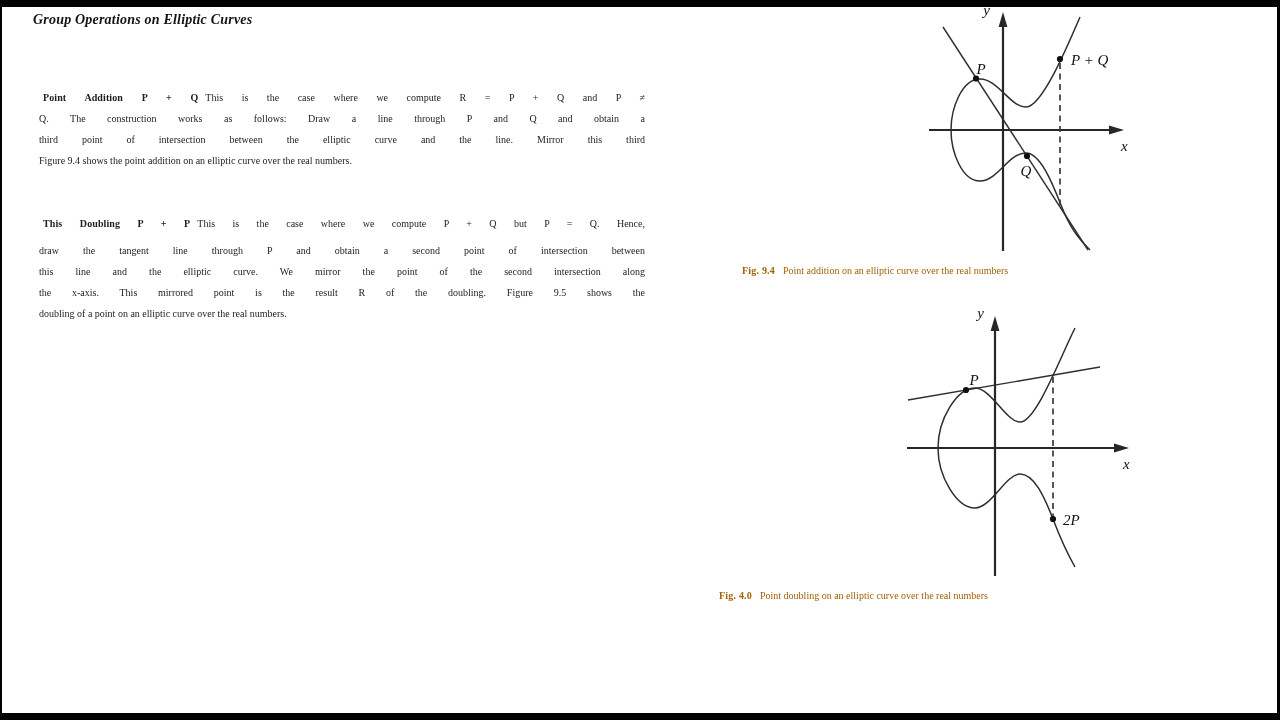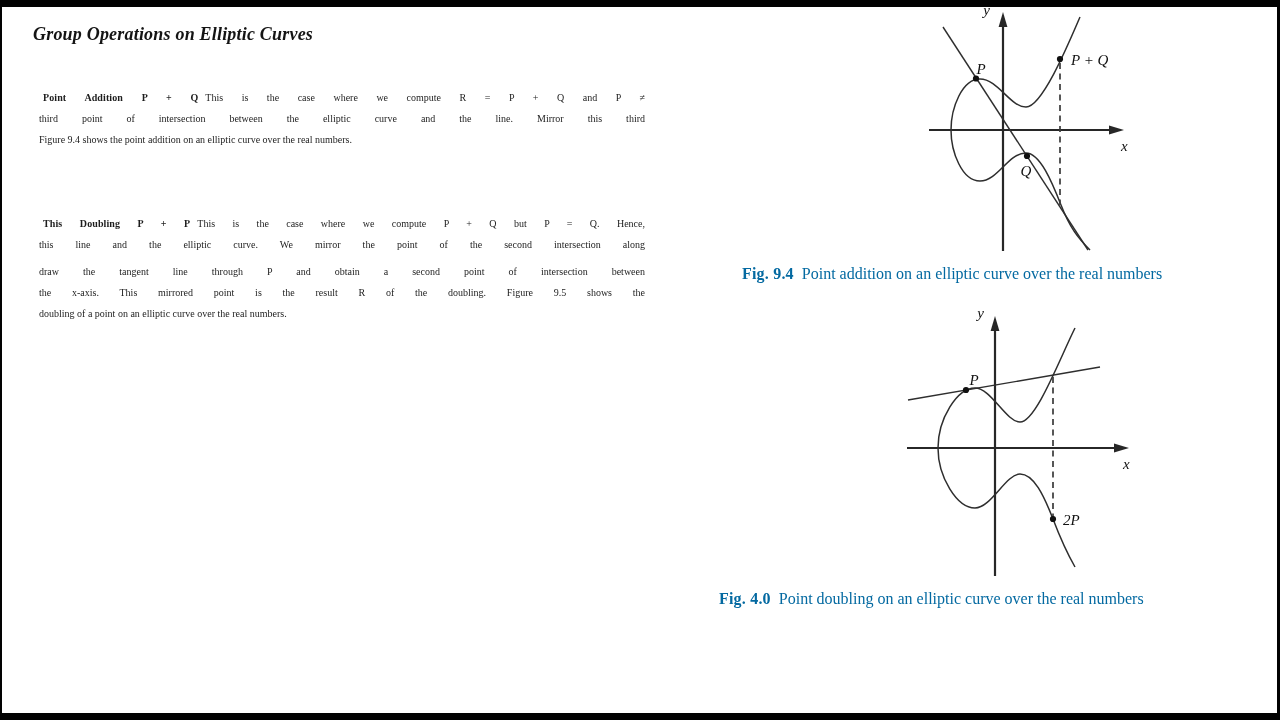--- a/index.html
+++ b/index.html
@@ -8,22 +8,22 @@
     background:#ffffff;
     font-family:"Liberation Serif", serif;
   }
   .letterbox{position:absolute;background:#020202;}
   .bar-top{left:0;top:0;width:1280px;height:7px;}
   .bar-bottom{left:0;top:713px;width:1280px;height:7px;}
   .edge-left{left:0;top:0;width:2px;height:720px;}
   .edge-right{left:1277px;top:0;width:3px;height:720px;}
 
   .page-title{
-    position:absolute;left:33px;top:24px;
-    font-size:18px;font-weight:bold;font-style:italic;
+    position:absolute;left:33px;top:12px;
+    font-size:14px;font-weight:bold;font-style:italic;
     color:#141414;letter-spacing:0.2px;white-space:nowrap;
   }
 
   .textcol{
     position:absolute;left:33px;width:606px;
     font-size:10px;line-height:21px;color:#1d1d1d;margin-left:6px;
   }
   .para1{top:87px;}
   .para2{top:213px;}
   .jline{text-align:justify;text-align-last:justify;}
@@ -41,46 +41,47 @@
   .chord{stroke:#2e2e2e;stroke-width:1.4;fill:none;}
   .dash{stroke:#3a3a3a;stroke-width:1.7;fill:none;stroke-dasharray:6 4.5;}
   .dot{fill:#101010;stroke:none;}
   .arrow{fill:#272727;stroke:none;}
   .flabel{
     font-family:"Liberation Serif", serif;font-style:italic;
     font-size:15px;fill:#111111;
   }
 
   .caption{
-    position:absolute;font-size:16px;color:#0369a1;white-space:nowrap;
+    position:absolute;font-size:10px;color:#a16207;white-space:nowrap;
   }
   .caption b{margin-right:8px;letter-spacing:0.2px;}
   .cap1{left:742px;top:265px;}
   .cap2{left:719px;top:590px;}
 </style>
 </head>
 <body>
 
 <div class="letterbox bar-top"></div>
 <div class="letterbox bar-bottom"></div>
 <div class="letterbox edge-left"></div>
 <div class="letterbox edge-right"></div>
 
 <div class="page-title">Group Operations on Elliptic Curves</div>
 
 <div class="textcol para1">
   <div class="jline headline"><b>Point Addition P + Q</b><span>This is the case where we compute R = P + Q and P ≠</span></div>
+  <div class="jline">Q. The construction works as follows: Draw a line through P and Q and obtain a</div>
   <div class="jline">third point of intersection between the elliptic curve and the line. Mirror this third</div>
   <div class="jline last">Figure 9.4 shows the point addition on an elliptic curve over the real numbers.</div>
 </div>
 
 <div class="textcol para2">
   <div class="jline headline"><b>This Doubling P + P</b><span>This is the case where we compute P + Q but P = Q. Hence,</span></div>
+  <div class="jline gap">draw the tangent line through P and obtain a second point of intersection between</div>
   <div class="jline">this line and the elliptic curve. We mirror the point of the second intersection along</div>
-  <div class="jline gap">draw the tangent line through P and obtain a second point of intersection between</div>
   <div class="jline">the x-axis. This mirrored point is the result R of the doubling. Figure 9.5 shows the</div>
   <div class="jline last">doubling of a point on an elliptic curve over the real numbers.</div>
 </div>
 
 <svg class="figure-svg fig1" width="260" height="258" viewBox="900 0 260 258">
   <line class="axis" x1="1003" y1="24" x2="1003" y2="251"></line>
   <polygon class="arrow" points="1003,12 998.6,27 1007.4,27"></polygon>
   <line class="axis" x1="929" y1="130" x2="1113" y2="130"></line>
   <polygon class="arrow" points="1124,130 1109,125.6 1109,134.4"></polygon>
   <path class="curve" d="M 1080 17 C 1068 45 1042 107 1026 107 C 1010 107 998 79 980 79

